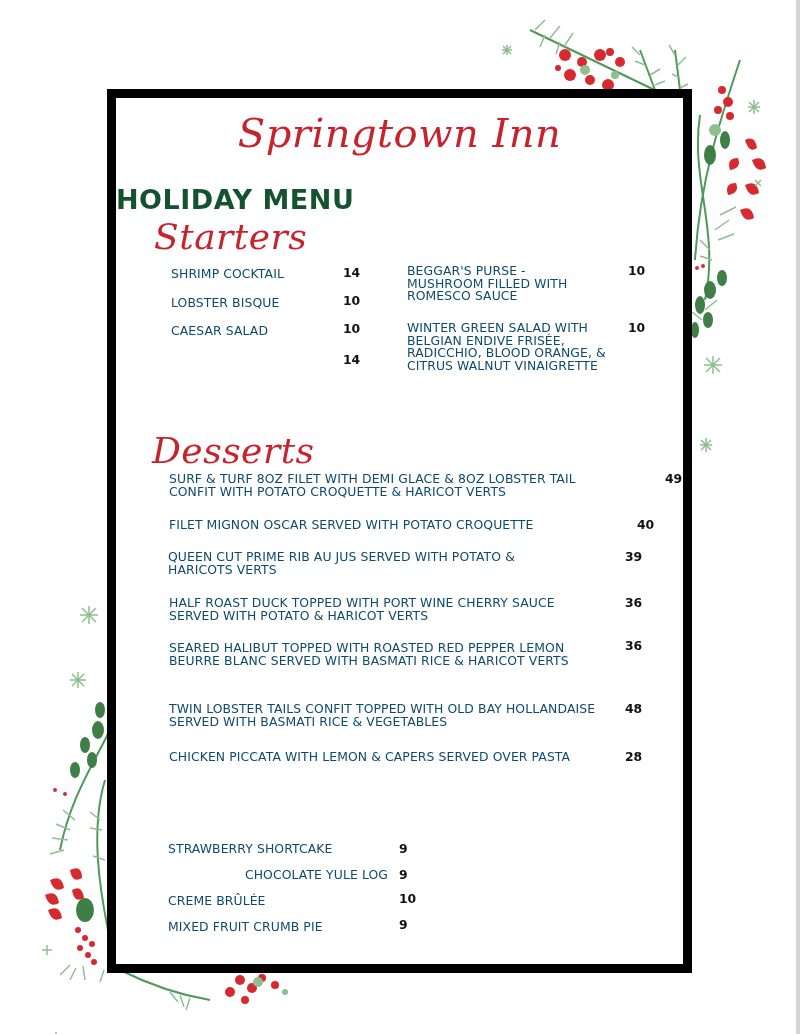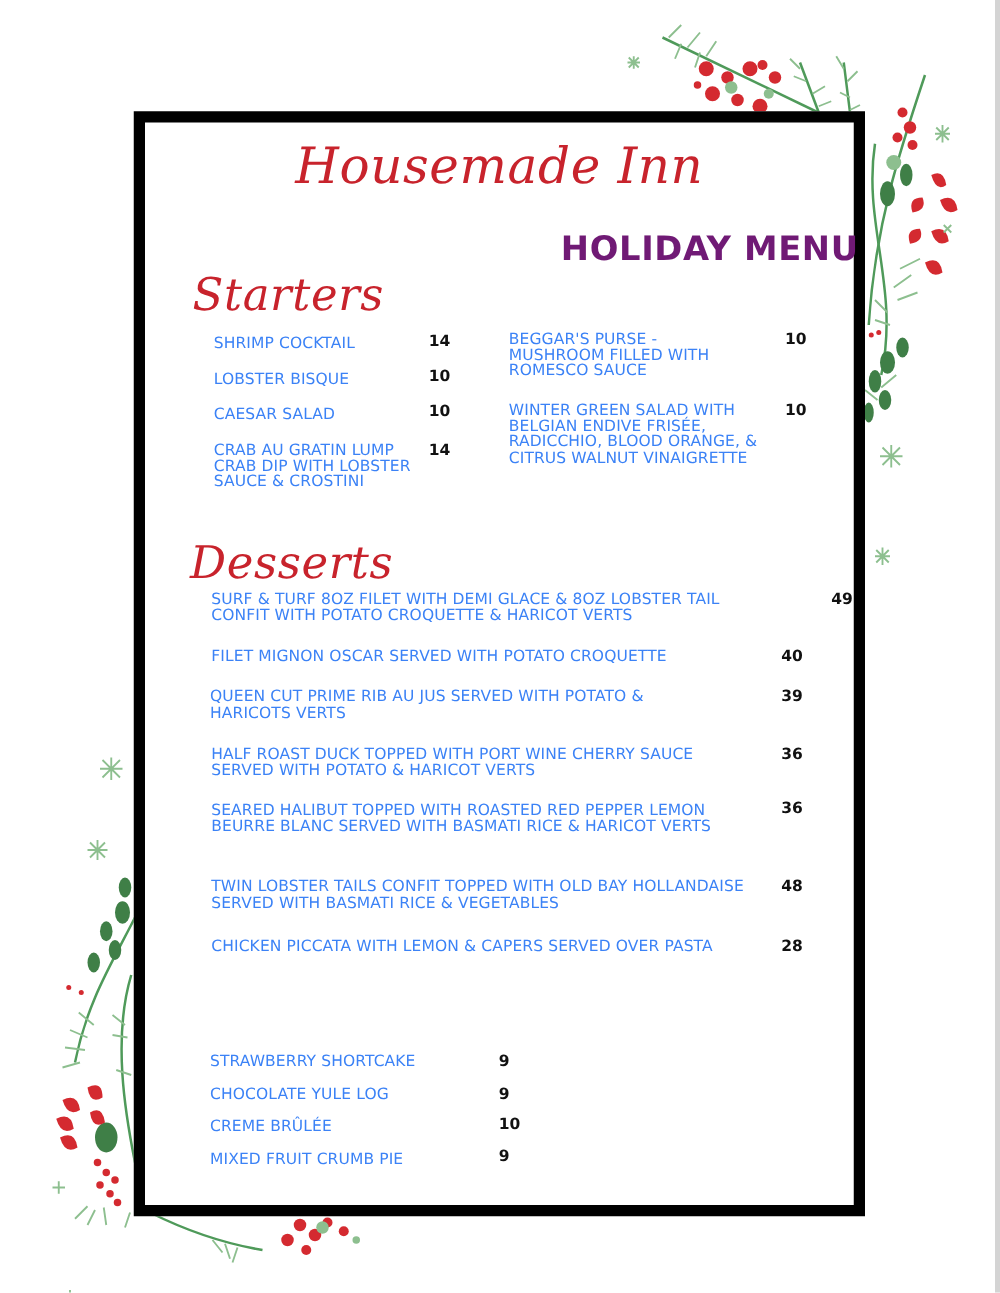--- a/index.html
+++ b/index.html
@@ -14,28 +14,28 @@
     .frame {
       position: absolute; left: 107px; top: 89px; width: 567px; height: 866px;
       border: 9px solid #000; background: #fff; box-sizing: content-box;
     }
     .script {
       font-family: "DejaVu Serif", serif; font-style: italic; color: #c8232c;
       font-weight: normal; letter-spacing: 0.5px; position: absolute; white-space: nowrap;
     }
     .title-script { left: 0; width: 567px; text-align: center; top: 12px; font-size: 40px; }
     .title-main {
-      position: absolute; left: 0; width: 571px; top: 86px; text-align: right;
+      position: absolute; left: 0; width: 571px; top: 86px; text-align: left;
       font-family: "DejaVu Sans", sans-serif; font-weight: bold; font-size: 27px; letter-spacing: 0.5px;
-      color: #701a75;
+      color: #14532d;
     }
     .section-title { font-size: 36px; }
     .item {
       position: absolute; font-family: "DejaVu Sans", sans-serif; font-size: 12.4px; line-height: 12.5px;
-      color: #3b82f6; text-transform: uppercase; letter-spacing: 0.1px;
+      color: #0c4a6e; text-transform: uppercase; letter-spacing: 0.1px;
     }
     .price {
       position: absolute; font-family: "DejaVu Sans", sans-serif; font-size: 12.4px; font-weight: bold;
       color: #111; line-height: 12.5px;
     }
   </style>
 </head>
 <body>
 
 <div class="edge-strip"></div>
@@ -146,71 +146,70 @@
       <circle cx="215" cy="400" r="4"></circle>
       <circle cx="245" cy="385" r="4"></circle>
   </g>
   <g fill="#8dbf8f">
     <circle cx="228" cy="382" r="5"></circle>
       <circle cx="255" cy="392" r="3"></circle>
   </g>
 </svg>
 
 <div class="frame">
-  <div class="script title-script">Housemade Inn</div>
+  <div class="script title-script">Springtown Inn</div>
   <div class="title-main">HOLIDAY MENU</div>
 
   <div class="script section-title" style="left:38px;top:118px;">Starters</div>
 
   <div class="item" style="left:55px;top:170px;width:165px;">SHRIMP COCKTAIL</div>
   <div class="price" style="left:227px;top:169px;">14</div>
 
   <div class="item" style="left:55px;top:199px;width:165px;">LOBSTER BISQUE</div>
   <div class="price" style="left:227px;top:197px;">10</div>
 
   <div class="item" style="left:55px;top:227px;width:165px;">CAESAR SALAD</div>
   <div class="price" style="left:227px;top:225px;">10</div>
 
-  <div class="item" style="left:55px;top:256px;width:170px;">CRAB AU GRATIN LUMP CRAB DIP WITH LOBSTER SAUCE &amp; CROSTINI</div>
   <div class="price" style="left:227px;top:256px;">14</div>
 
   <div class="item" style="left:291px;top:167px;width:180px;">BEGGAR'S PURSE - MUSHROOM FILLED WITH ROMESCO SAUCE</div>
   <div class="price" style="left:512px;top:167px;">10</div>
 
   <div class="item" style="left:291px;top:224px;width:215px;">WINTER GREEN SALAD WITH BELGIAN ENDIVE FRISÉE, RADICCHIO, BLOOD ORANGE, &amp; CITRUS WALNUT VINAIGRETTE</div>
   <div class="price" style="left:512px;top:224px;">10</div>
 
   <div class="script section-title" style="left:36px;top:332px;">Desserts</div>
 
   <div class="item" style="left:53px;top:375px;width:440px;">SURF &amp; TURF 8OZ FILET WITH DEMI GLACE &amp; 8OZ LOBSTER TAIL CONFIT WITH POTATO CROQUETTE &amp; HARICOT VERTS</div>
   <div class="price" style="left:509px;top:375px;margin-left:40px;">49</div>
 
   <div class="item" style="left:53px;top:421px;width:440px;">FILET MIGNON OSCAR SERVED WITH POTATO CROQUETTE</div>
-  <div class="price" style="left:509px;top:421px;">40</div>
+  <div class="price" style="left:521px;top:421px;">40</div>
 
   <div class="item" style="left:52px;top:453px;width:410px;">QUEEN CUT PRIME RIB AU JUS SERVED WITH POTATO &amp; HARICOTS VERTS</div>
   <div class="price" style="left:509px;top:453px;">39</div>
 
   <div class="item" style="left:53px;top:499px;width:400px;">HALF ROAST DUCK TOPPED WITH PORT WINE CHERRY SAUCE SERVED WITH POTATO &amp; HARICOT VERTS</div>
   <div class="price" style="left:509px;top:499px;">36</div>
 
   <div class="item" style="left:53px;top:544px;width:400px;">SEARED HALIBUT TOPPED WITH ROASTED RED PEPPER LEMON BEURRE BLANC SERVED WITH BASMATI RICE &amp; HARICOT VERTS</div>
   <div class="price" style="left:509px;top:542px;">36</div>
 
   <div class="item" style="left:53px;top:605px;width:440px;">TWIN LOBSTER TAILS CONFIT TOPPED WITH OLD BAY HOLLANDAISE SERVED WITH BASMATI RICE &amp; VEGETABLES</div>
   <div class="price" style="left:509px;top:605px;">48</div>
 
   <div class="item" style="left:53px;top:653px;width:430px;">CHICKEN PICCATA WITH LEMON &amp; CAPERS SERVED OVER PASTA</div>
   <div class="price" style="left:509px;top:653px;">28</div>
 
 
   <div class="item" style="left:52px;top:745px;width:220px;">STRAWBERRY SHORTCAKE</div>
   <div class="price" style="left:283px;top:745px;">9</div>
 
-  <div class="item" style="left:52px;top:771px;width:220px;">CHOCOLATE YULE LOG</div>
+  <div class="item" style="left:52px;top:771px;width:220px;text-align:right;">CHOCOLATE YULE LOG</div>
   <div class="price" style="left:283px;top:771px;">9</div>
 
   <div class="item" style="left:52px;top:797px;width:220px;">CREME BRÛLÉE</div>
   <div class="price" style="left:283px;top:795px;">10</div>
 
   <div class="item" style="left:52px;top:823px;width:220px;">MIXED FRUIT CRUMB PIE</div>
   <div class="price" style="left:283px;top:821px;">9</div>
 </div>
 
 </body></html>

